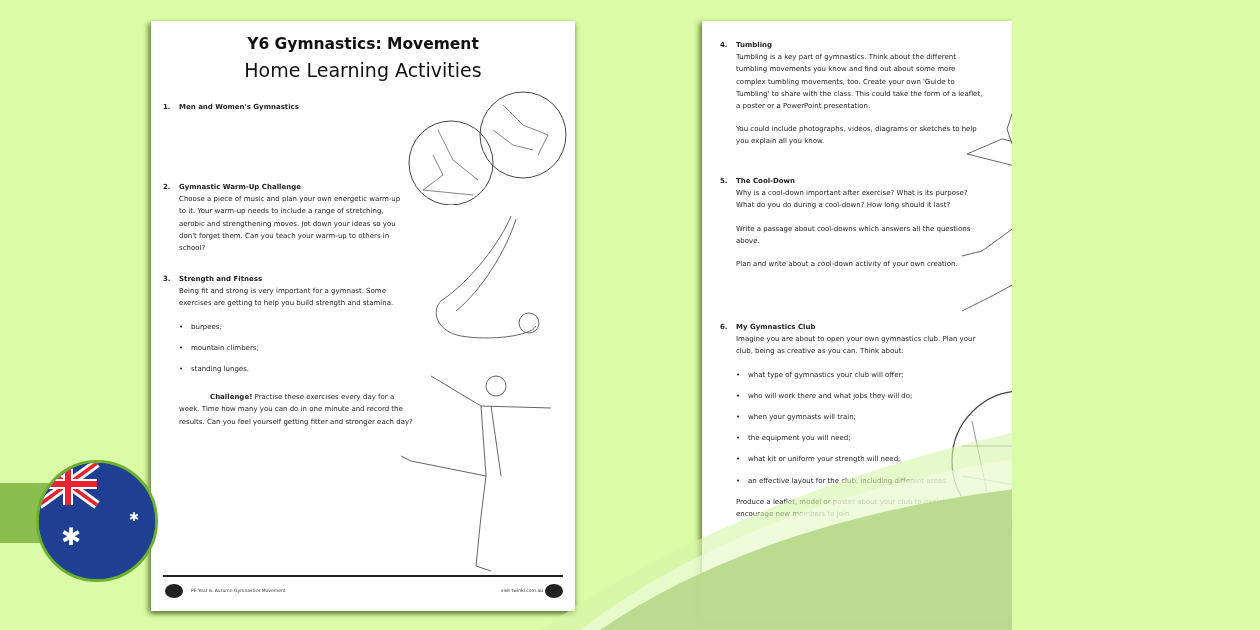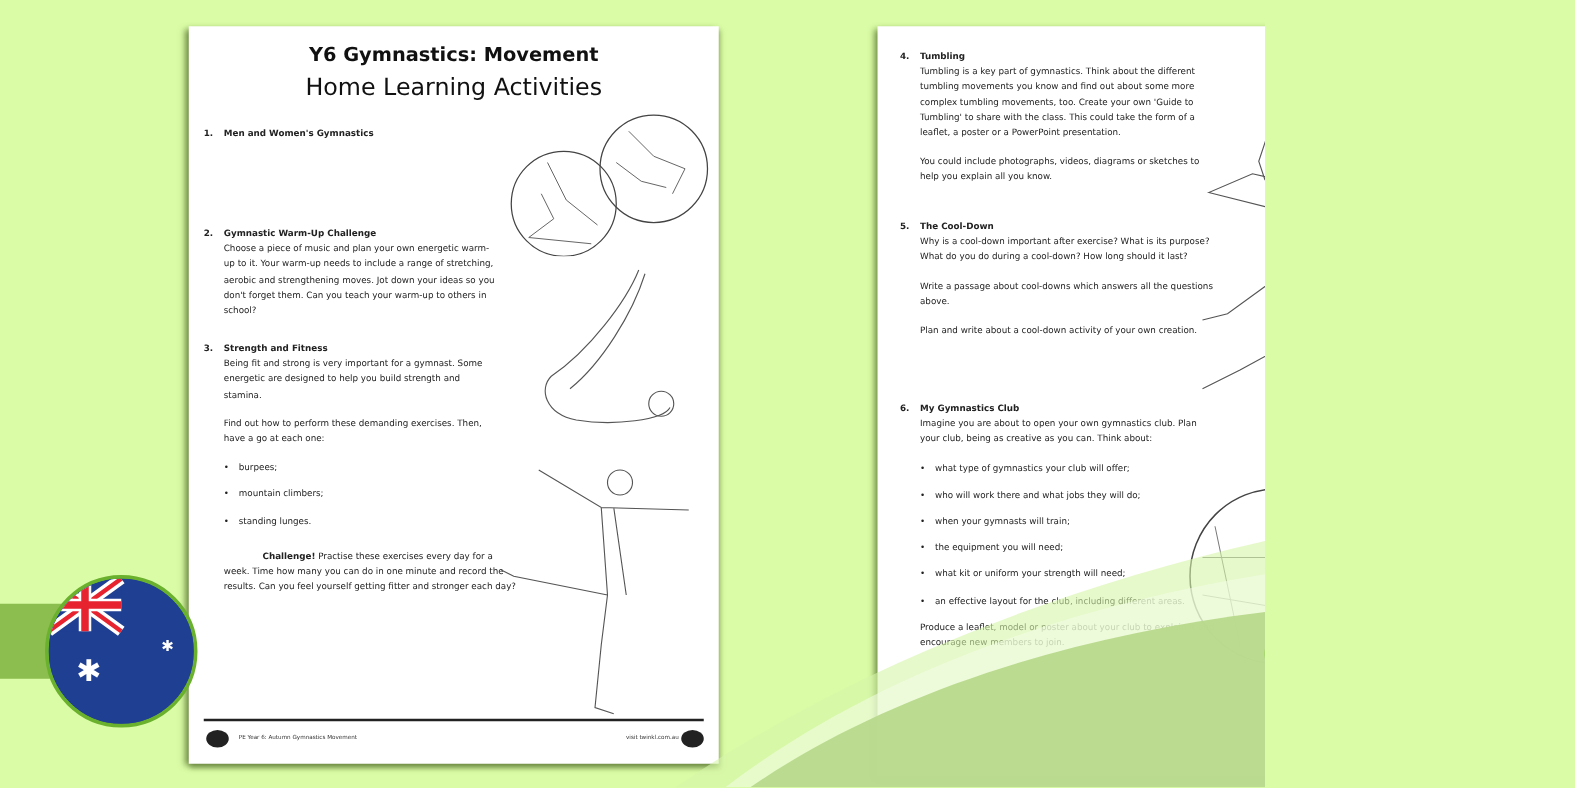--- a/index.html
+++ b/index.html
@@ -8,21 +8,21 @@
   .page{position:absolute;background:#fff;box-shadow:-3px 2px 5px rgba(80,110,40,.75),1px 3px 4px rgba(80,110,40,.5);}
   .page.left{left:151px;top:21px;width:424px;height:590px;}
   .page.right{left:702px;top:21px;width:424px;height:600px;}
   .doc-title{position:absolute;left:0;width:100%;text-align:center;color:#111;font-family:"DejaVu Sans",sans-serif;}
   .doc-title.t1{top:14px;font-size:15.5px;font-weight:bold;}
   .doc-title.t2{top:38px;font-size:19px;}
   .section{position:absolute;font-size:7px;line-height:12.2px;color:#222;}
   .section .head{font-weight:bold;display:flex;}
   .section .num{width:16px;flex:none;}
   .section .body{padding-left:16px;}
-  .section p{margin:0 16px 11px 0;}
+  .section p{margin:0 4px 11px 0;}
   .section ul{margin:0;padding:0 0 0 16px;list-style:none;}
   .section li{position:relative;padding-left:12px;margin-bottom:9px;}
   .section li:before{content:"•";position:absolute;left:0;}
   .bold{font-weight:bold;margin-left:31px;}
   .footer-line{position:absolute;left:12px;right:12px;height:2px;background:#222;}
   .footer-text{position:absolute;font-size:4.5px;color:#333;}
   .footer-logo{position:absolute;width:18px;height:14px;border-radius:50%;background:#222;}
   .fig{position:absolute;}
   .band{position:absolute;left:0;top:483px;width:55px;height:60px;background:#8cbd4f;}
   .flag{position:absolute;left:36px;top:460px;width:122px;height:122px;border-radius:50%;overflow:hidden;border:3px solid #6ab12d;box-sizing:border-box;background:#1f3f93;}
@@ -53,22 +53,21 @@
           <p>Choose a piece of music and plan your own energetic warm-up to it. Your warm-up needs to include a range of stretching, aerobic and strengthening moves. Jot down your ideas so you don't forget them. Can you teach your warm-up to others in school?</p>
         </div>
     </div>
 
     <div class="section" style="left:12px;top:252px;width:250px;">
       <div class="head">
           <span class="num">3.</span>
           <span>Strength and Fitness</span>
         </div>
       <div class="body">
-        <p>Being fit and strong is very important for a gymnast. Some energetic are designed to help you build strength and stamina.</p>
-        <p>Find out how to perform these demanding exercises. Then, have a go at each one:</p>
+        <p>Being fit and strong is very important for a gymnast. Some exercises are getting to help you build strength and stamina.</p>
       </div>
       <ul>
         <li>burpees;</li>
         <li>mountain climbers;</li>
         <li>standing lunges.</li>
       </ul>
       <div class="body" style="margin-top:16px;">
         <span class="bold">Challenge!</span><span> Practise these exercises every day for a week. Time how many you can do in one minute and record the results. Can you feel yourself getting fitter and stronger each day?</span>
       </div>
     </div>

